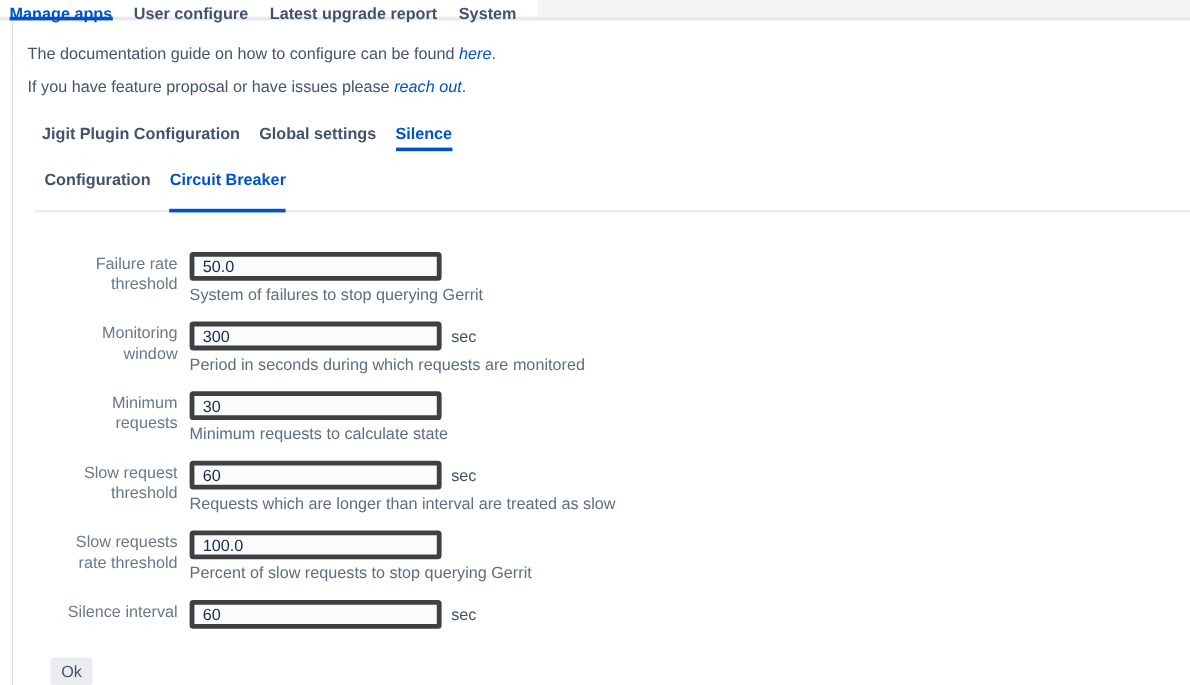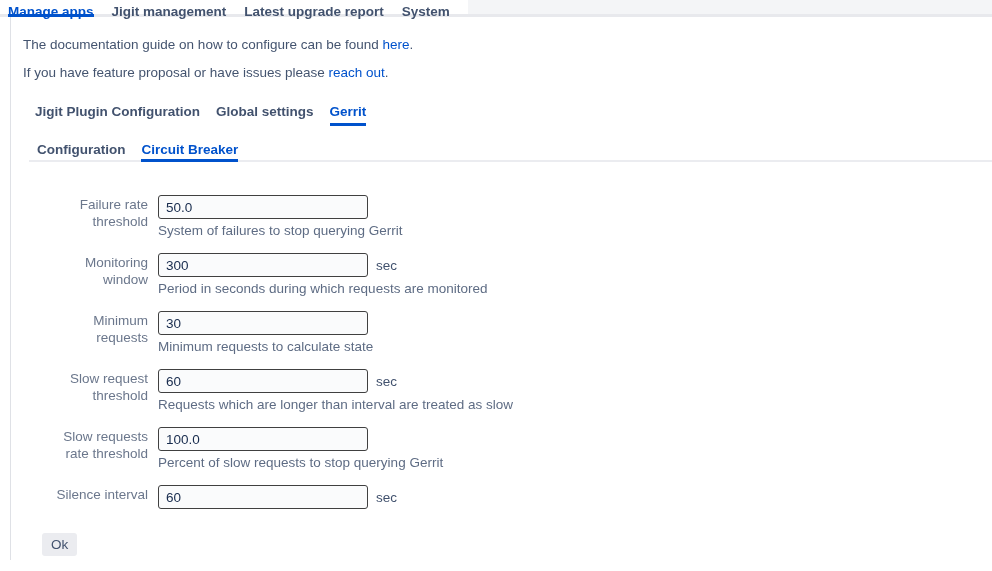--- a/index.html
+++ b/index.html
@@ -12,70 +12,70 @@
   .nav-item { position: relative; z-index: 2; display: inline-block; line-height: 24px; margin-right: 18px;
     color: #42526e; text-decoration: none; font-weight: 600; white-space: nowrap; cursor: pointer; }
   .nav-item.active { color: #0052cc; }
   .nav-item.active::after { content: ""; position: absolute; left: 0; right: 0; bottom: 0; height: 3px; background: #0052cc; }
   .nav-fill { flex: 1; background: #f4f5f7; margin-bottom: 3px; }
 
   
   .panel { position: relative; margin-left: 10px; border-left: 1px solid #dfe1e6; min-height: 543px; padding: 19px 0 0 12px; }
 
   .intro p { margin-bottom: 10px; line-height: 18px; color: #44546f; }
-  .intro a { color: #0052cc; text-decoration: none; cursor: pointer; }
+  .intro a { color: #0052cc; text-decoration: none; cursor: pointer; font-style: italic; }
 
   
   .tabs { margin: 22px 0 0 12px; display: flex; }
   .tab { margin-right: 16px; padding-bottom: 4px; color: #42526e; font-weight: 600; text-decoration: none;
     border-bottom: 3px solid transparent; cursor: pointer; white-space: nowrap; }
   .tab.active { color: #0052cc; border-bottom-color: #0052cc; }
 
   
   .subtabs { margin: 16px 0 0 6px; display: flex; border-bottom: 2px solid #ebecf0; }
-  .subtab { margin: 0 8px -2px 8px; padding-bottom: 2px; color: #42526e; font-weight: 600; text-decoration: none;
+  .subtab { margin: 0 8px -2px 8px; padding-bottom: 17px; color: #42526e; font-weight: 600; text-decoration: none;
     border-bottom: 3px solid transparent; cursor: pointer; white-space: nowrap; }
   .subtab.active { color: #0052cc; border-bottom-color: #0052cc; }
 
   
   .form { margin: 33px 0 0 19px; }
   .field-row { display: flex; align-items: flex-start; margin-bottom: 14px; }
   .field-label { width: 106px; flex: none; text-align: right; color: #6b778c; line-height: 17px; padding-top: 1px; }
   .field-main { margin-left: 10px; }
   .input-line { display: flex; align-items: center; }
-  .text-input { width: 210px; height: 24px; padding: 2px 7px; border: 1px solid #404040; border-radius: 3px;
+  .text-input { width: 210px; height: 24px; padding: 2px 7px; border: 4px solid #404040; border-radius: 3px;
     background: #fafbfc; color: #172b4d; font-family: "Liberation Sans", sans-serif; font-size: 13.5px; outline: none; }
   .suffix { margin-left: 8px; color: #42526e; }
   .help { margin-top: 4px; color: #5e6c84; line-height: 16px; }
 
   .ok-btn { margin: 10px 0 0 19px; display: inline-block; padding: 4px 9px; background: #ebecf0; border: none;
     border-radius: 3px; color: #42526e; font-family: "Liberation Sans", sans-serif; font-size: 13.5px; cursor: pointer; }
 </style>
 </head>
 <body>
 
 <nav class="topnav">
   <a class="nav-item active">Manage apps</a>
-  <a class="nav-item">Jigit management</a>
+  <a class="nav-item">User configure</a>
   <a class="nav-item">Latest upgrade report</a>
   <a class="nav-item">System</a>
   <div class="nav-fill"></div>
 </nav>
 
 <div class="panel">
 
   <div class="intro">
     <p><span>The documentation guide on how to configure can be found </span><a>here</a><span>.</span></p>
     <p><span>If you have feature proposal or have issues please </span><a>reach out</a><span>.</span></p>
   </div>
 
   <div class="tabs">
     <a class="tab">Jigit Plugin Configuration</a>
     <a class="tab">Global settings</a>
-    <a class="tab active">Gerrit</a>
+    <a class="tab active">Silence</a>
   </div>
 
   <div class="subtabs">
     <a class="subtab">Configuration</a>
     <a class="subtab active">Circuit Breaker</a>
   </div>
 
   <div class="form">
 
     <div class="field-row">

